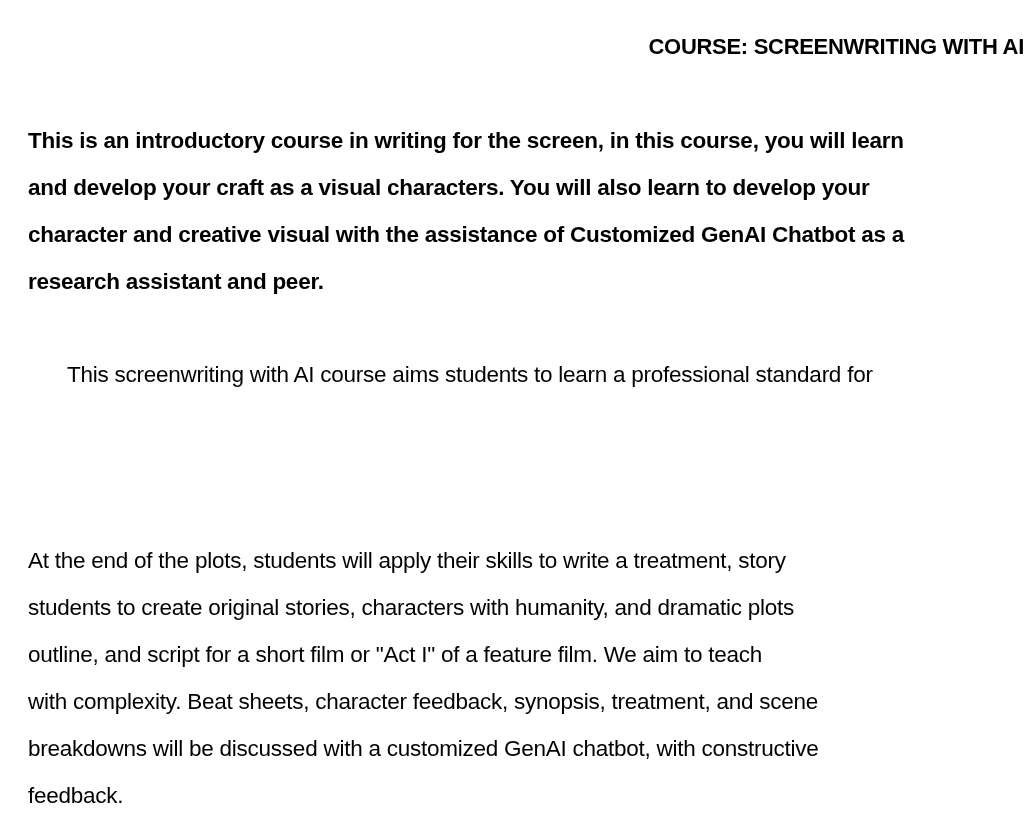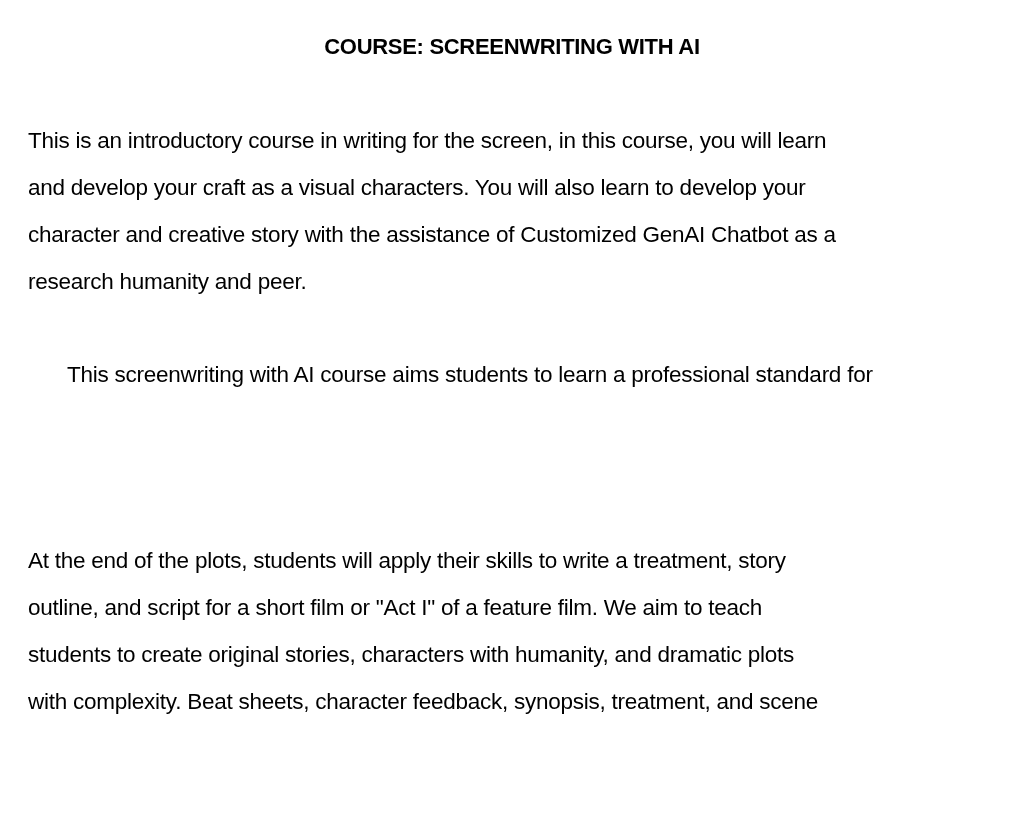--- a/index.html
+++ b/index.html
@@ -1,42 +1,44 @@
 <!DOCTYPE html>
 <html><head>
   <meta charset="utf-8">
   <style>
     html, body { margin: 0; padding: 0; background: #ffffff; }
     body { width: 1024px; height: 839px; overflow: hidden; position: relative;
            font-family: "Liberation Sans", sans-serif; color: #000; }
-    .title { position: absolute; top: 32px; left: 0; width: 1024px; text-align: center;
+    .title { position: absolute; top: 32px; left: 0; width: 1024px; text-align: right;
              font-weight: bold; font-size: 22px; line-height: 30px; letter-spacing: -0.3px; }
     .para { position: absolute; left: 28px; width: 980px; }
     .line { display: block; font-size: 22.5px; line-height: 47px; white-space: nowrap;
             letter-spacing: -0.25px; }
-    #p1 { top: 117px; }
+    #p1 { top: 117px; font-weight: bold; }
     #p2 { top: 351px; margin-left: 39px; }
     #p3 { top: 537px; }
   </style>
 </head>
 <body>
 
 <div>
   <div class="title">COURSE: SCREENWRITING WITH AI</div>
 
   <div class="para" id="p1">
     <span class="line">This is an introductory course in writing for the screen, in this course, you will learn</span>
     <span class="line">and develop your craft as a visual characters. You will also learn to develop your</span>
-    <span class="line">character and creative story with the assistance of Customized GenAI Chatbot as a</span>
-    <span class="line">research humanity and peer.</span>
+    <span class="line">character and creative visual with the assistance of Customized GenAI Chatbot as a</span>
+    <span class="line">research assistant and peer.</span>
   </div>
 
   <div class="para" id="p2">
     <span class="line">This screenwriting with AI course aims students to learn a professional standard for</span>
   </div>
 
   <div class="para" id="p3">
     <span class="line">At the end of the plots, students will apply their skills to write a treatment, story</span>
+    <span class="line">students to create original stories, characters with humanity, and dramatic plots</span>
     <span class="line">outline, and script for a short film or "Act I" of a feature film. We aim to teach</span>
-    <span class="line">students to create original stories, characters with humanity, and dramatic plots</span>
     <span class="line">with complexity. Beat sheets, character feedback, synopsis, treatment, and scene</span>
+    <span class="line">breakdowns will be discussed with a customized GenAI chatbot, with constructive</span>
+    <span class="line">feedback.</span>
   </div>
 </div>
 
 </body></html>

